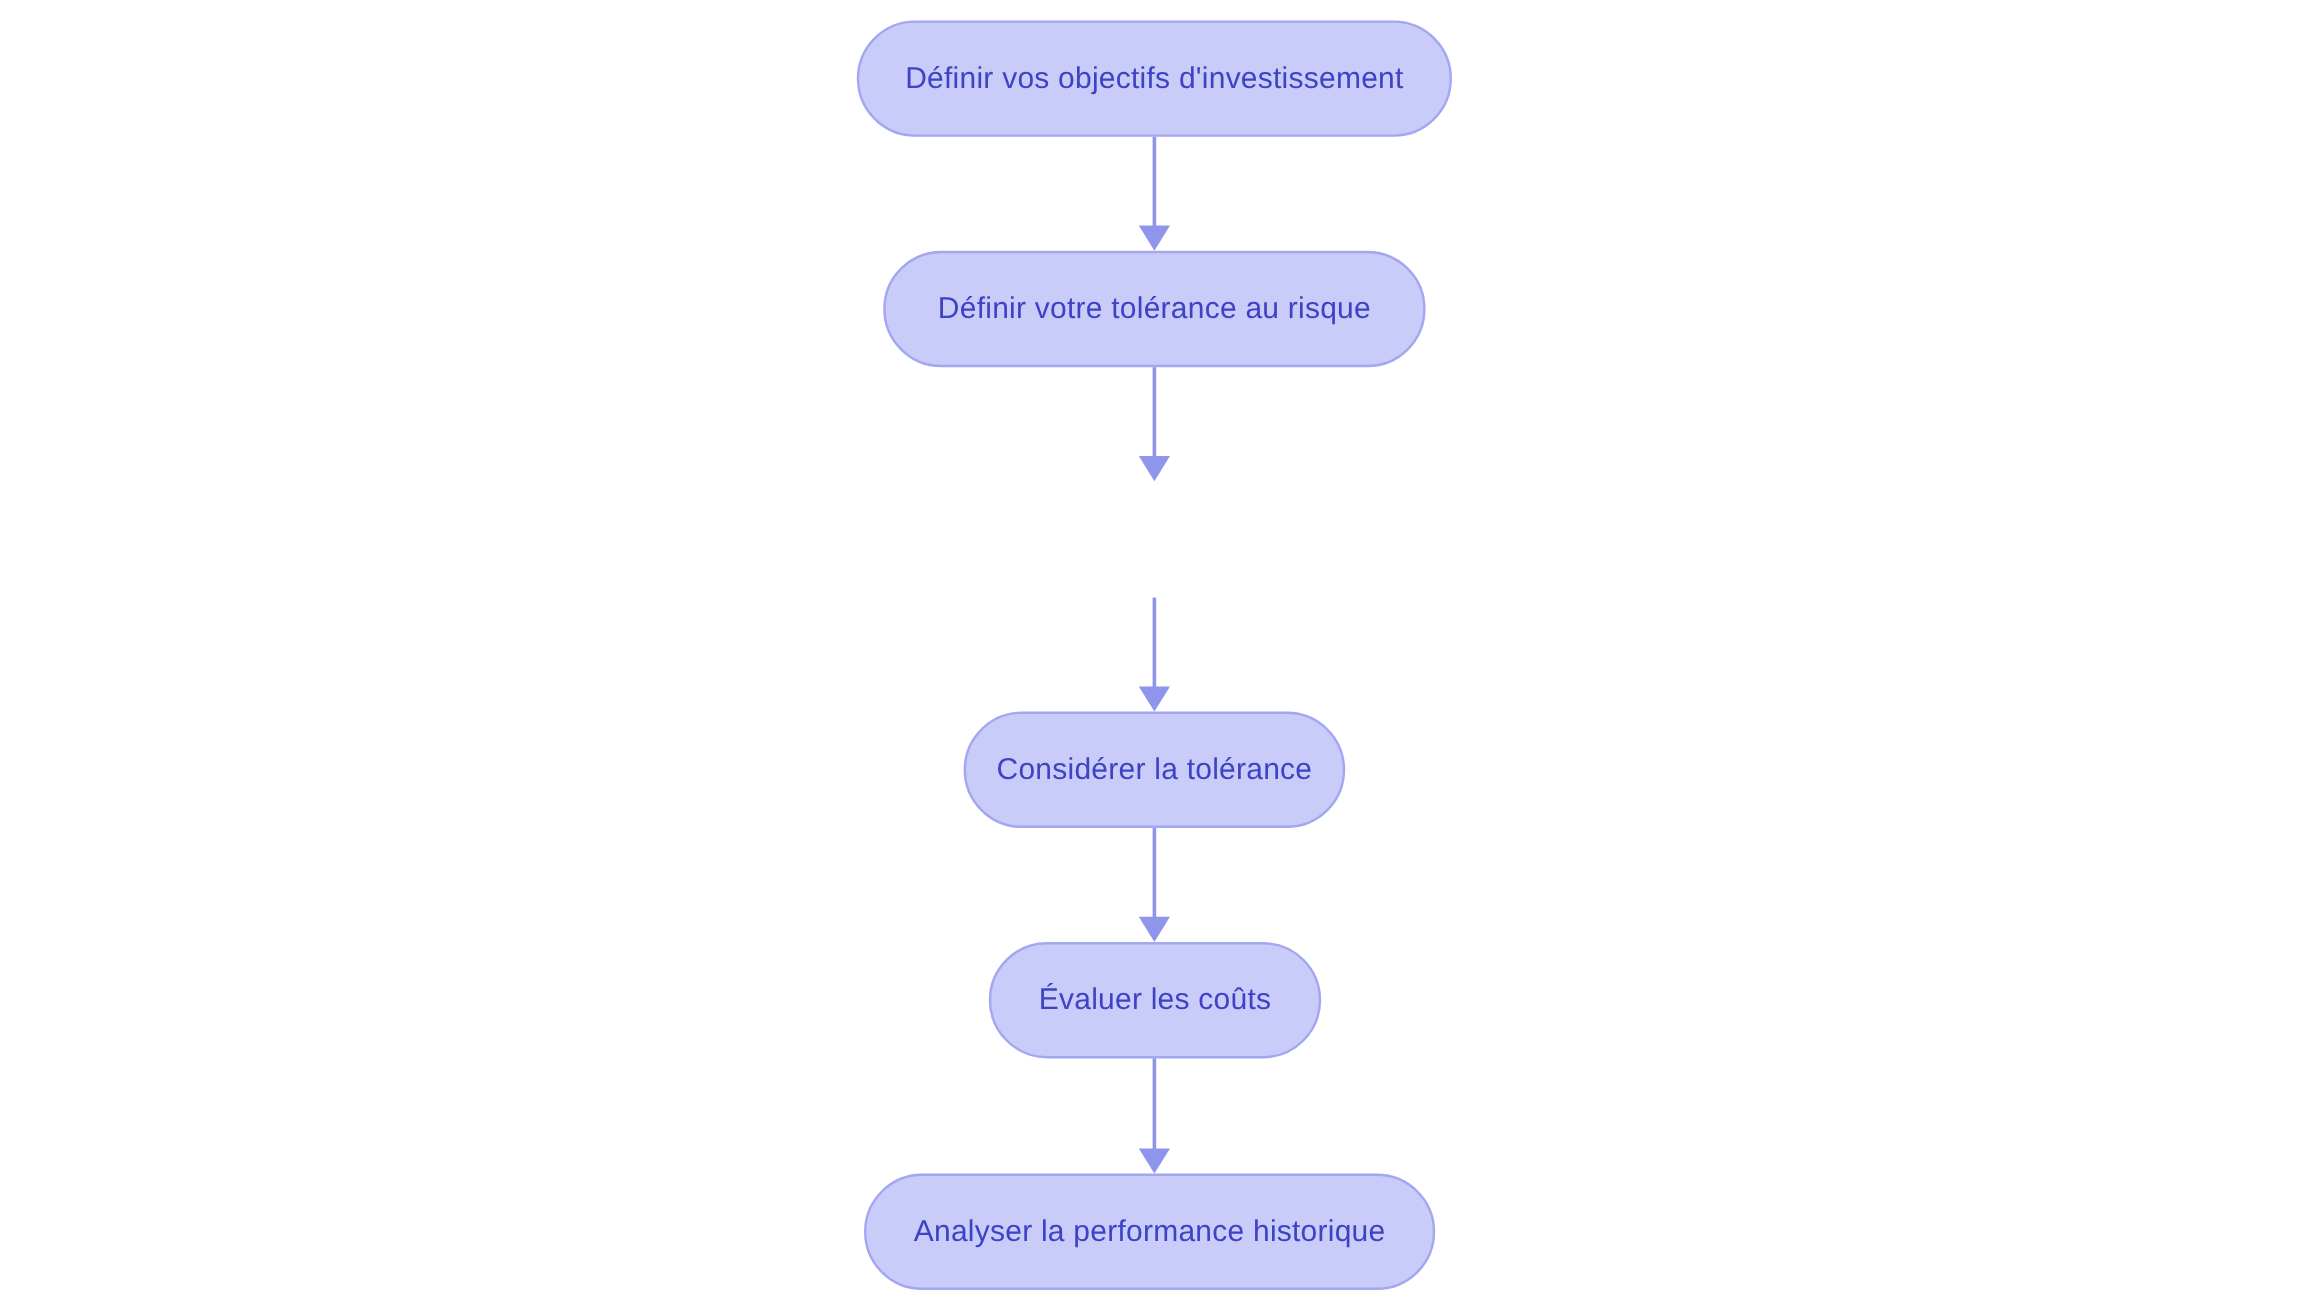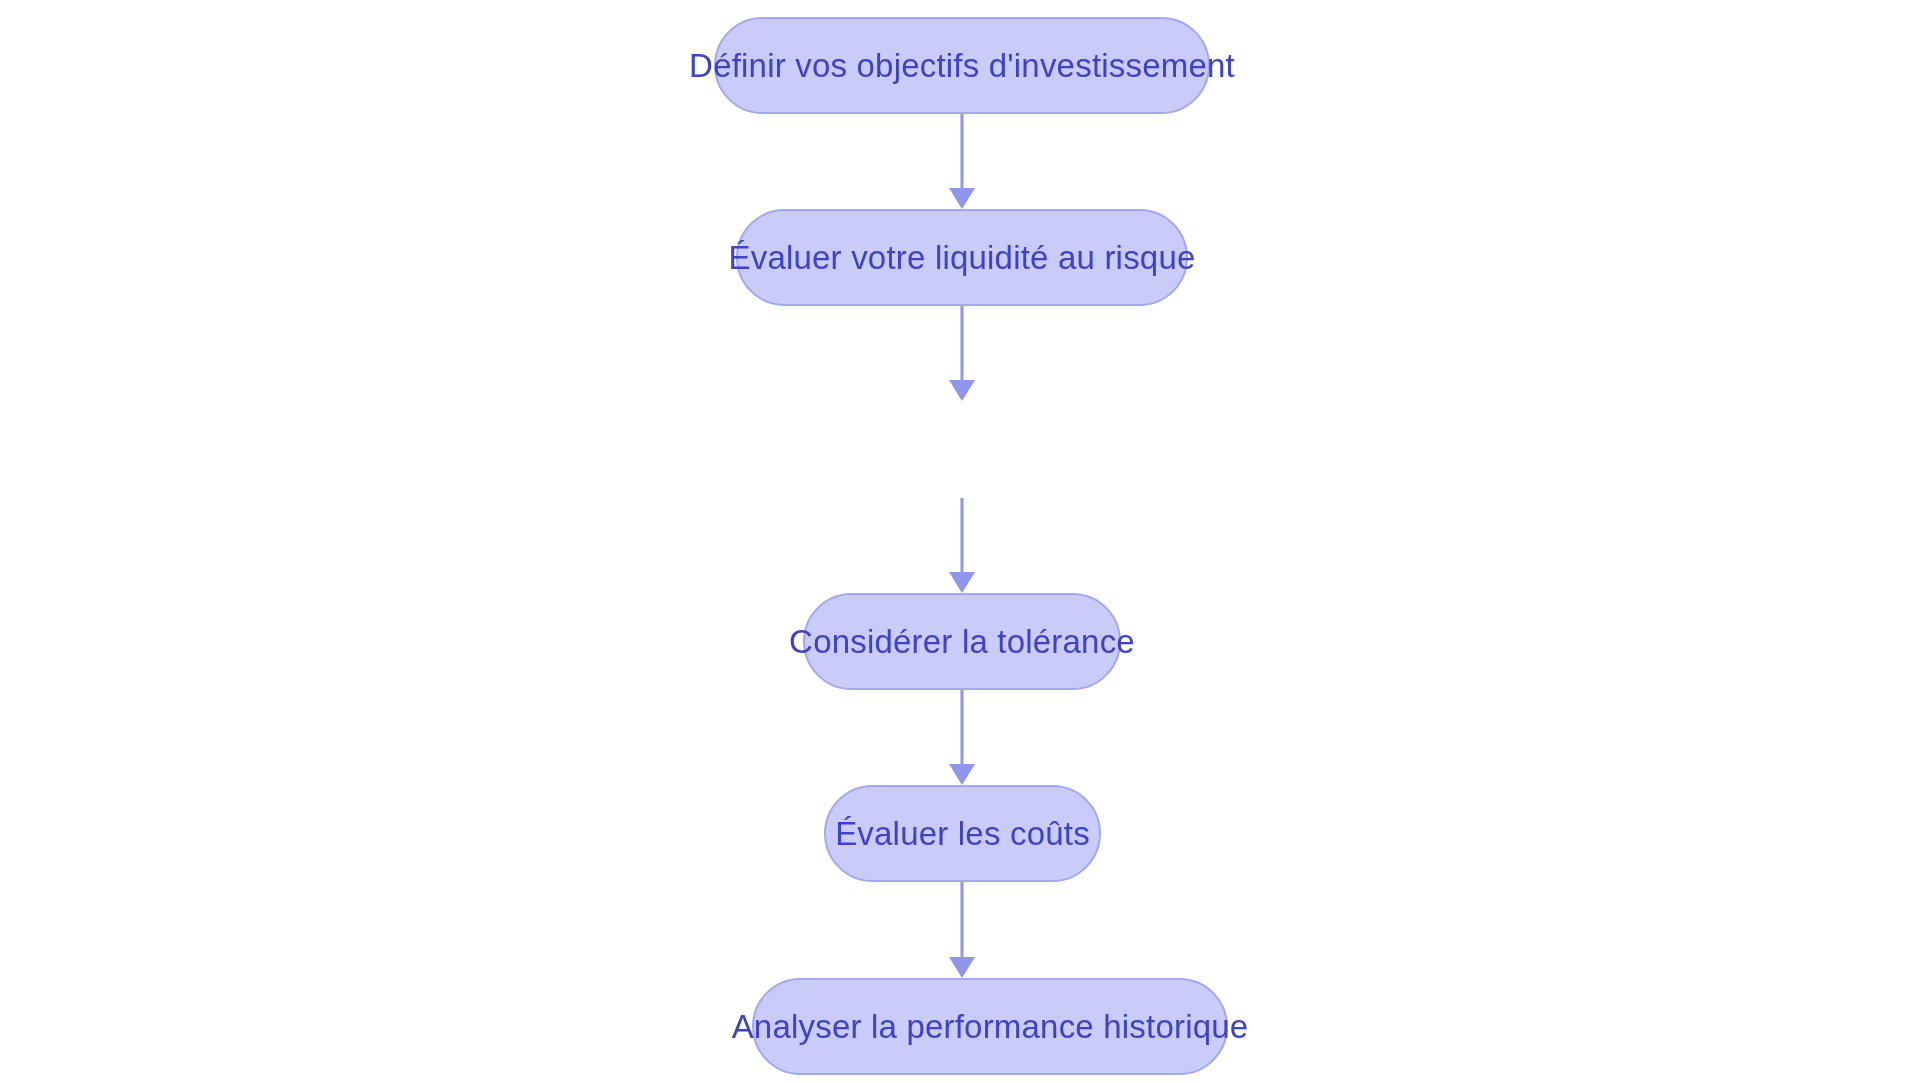--- a/index.html
+++ b/index.html
@@ -20,29 +20,29 @@
     height: 97px;
     box-sizing: border-box;
     background: var(--node-fill, #c9cbf8);
     border: 2px solid var(--node-border, #a2a7f0);
     border-radius: 48.5px;
     display: flex;
     align-items: center;
     justify-content: center;
     white-space: nowrap;
     color: var(--node-text, #3d43c4);
-    font-size: 33px;
+    font-size: 25px;
     letter-spacing: 0.2px;
   }
   .n1 { left: 714px; top: 17px;  width: 496px; }
   .n2 { left: 736px; top: 209px; width: 452px; }
   .n3 { left: 667px; top: 401px; width: 590px; }
   .n4 { left: 803px; top: 593px; width: 318px; }
   .n5 { left: 824px; top: 785px; width: 277px; }
-  .n6 { left: 752px; top: 978px; width: 476px; justify-content: center; }
+  .n6 { left: 720px; top: 978px; width: 476px; justify-content: center; }
 
   .flow-arrow {
     position: absolute;
     left: 962px;
     width: 0;
   }
   .a1 { top: 114px; height: 95px; }
   .a2 { top: 306px; height: 95px; }
   .a3 { top: 498px; height: 95px; }
   .a4 { top: 690px; height: 95px; }
@@ -76,21 +76,21 @@
   <div class="flow-node n1">
     <span>Définir vos objectifs d'investissement</span>
   </div>
 
   <div class="flow-arrow a1">
     <div class="shaft"></div>
     <div class="head"></div>
   </div>
 
   <div class="flow-node n2">
-    <span>Évaluer votre liquidité au risque</span>
+    <span>Définir votre tolérance au risque</span>
   </div>
 
   <div class="flow-arrow a2">
     <div class="shaft"></div>
     <div class="head"></div>
   </div>
 
 
   <div class="flow-arrow a3">
     <div class="shaft"></div>

